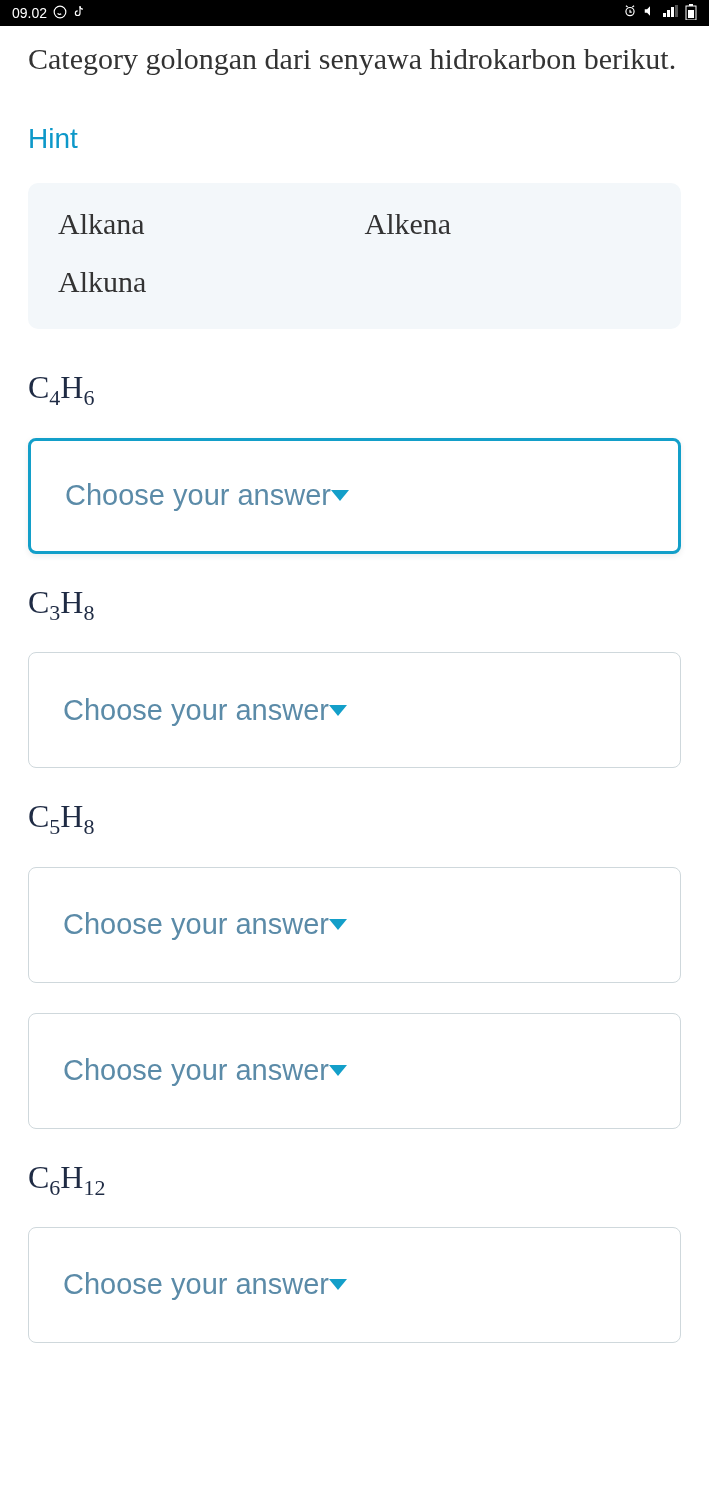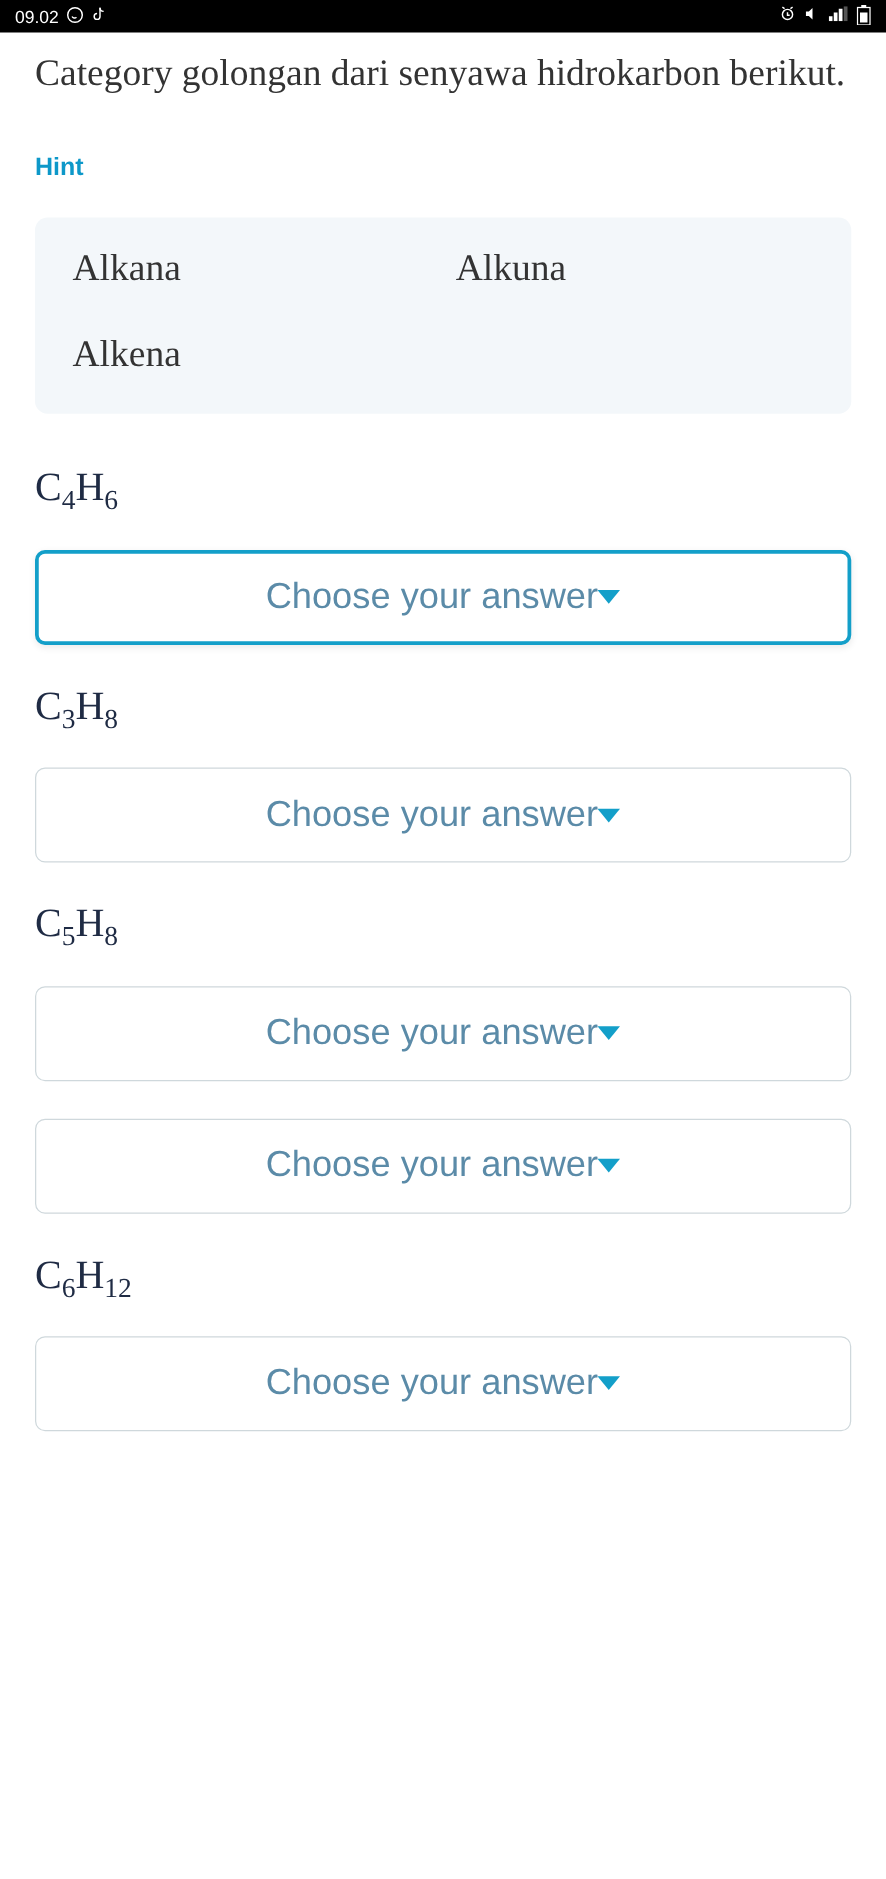--- a/index.html
+++ b/index.html
@@ -45,42 +45,42 @@
     }
     .instruction {
       font-size: 28px;
       font-weight: 700;
       color: #5b8ba8;
       font-family: -apple-system, 'Segoe UI', sans-serif;
       max-width: 480px;
       line-height: 1.5;
     }
     .hint {
-      font-size: 20px;
-      font-weight: 700;
+      font-size: 28px;
+      font-weight: 400;
       color: #0d98c9;
       font-family: -apple-system, 'Segoe UI', sans-serif;
       cursor: pointer;
     }
     .category-box {
       background: #f3f7fa;
       border-radius: 10px;
       padding: 24px 30px 30px 30px;
       margin-bottom: 40px;
     }
     .category-label {
       font-size: 26px;
       color: #5b8ba8;
       font-family: -apple-system, 'Segoe UI', sans-serif;
       margin-bottom: 14px;
     }
     .category-grid {
       display: grid;
       grid-template-columns: 1fr 1fr;
-      gap: 35px 20px;
+      gap: 24px 20px;
     }
     .category-item {
       font-size: 30px;
       color: #333;
     }
     .qitem {
       margin-bottom: 30px;
     }
     .formula {
       font-family: 'Cambria Math', Georgia, serif;
@@ -88,24 +88,24 @@
       color: #1f2b44;
       margin-bottom: 26px;
     }
     .formula sub {
       font-size: 22px;
       vertical-align: sub;
     }
     .select-box {
       border: 1.5px solid #cfd8dc;
       border-radius: 8px;
-      height: 76px;
+      height: 116px;
       display: flex;
       align-items: center;
-      justify-content: center;
+      justify-content: flex-start;
       padding: 0 34px;
       cursor: pointer;
       background: #fff;
     }
     .select-box.active {
       border: 3px solid #139fc9;
       box-shadow: 0 2px 6px rgba(0,0,0,0.08);
     }
     .select-placeholder {
       font-size: 29px;
@@ -172,22 +172,22 @@
 <div class="content">
   <div class="question">Category golongan dari senyawa hidrokarbon berikut.</div>
 
   <div class="instruction-row">
     <div class="hint">Hint</div>
   </div>
 
   <div class="category-box">
     <div class="category-grid">
       <div class="category-item">Alkana</div>
+      <div class="category-item">Alkena</div>
       <div class="category-item">Alkuna</div>
-      <div class="category-item">Alkena</div>
     </div>
   </div>
 
   <div class="qitem">
     <div class="formula">C<sub>4</sub>H<sub>6</sub></div>
     <div class="select-box active">
       <span class="select-placeholder">Choose your answer</span>
       <span class="caret"></span>
     </div>
   </div>

